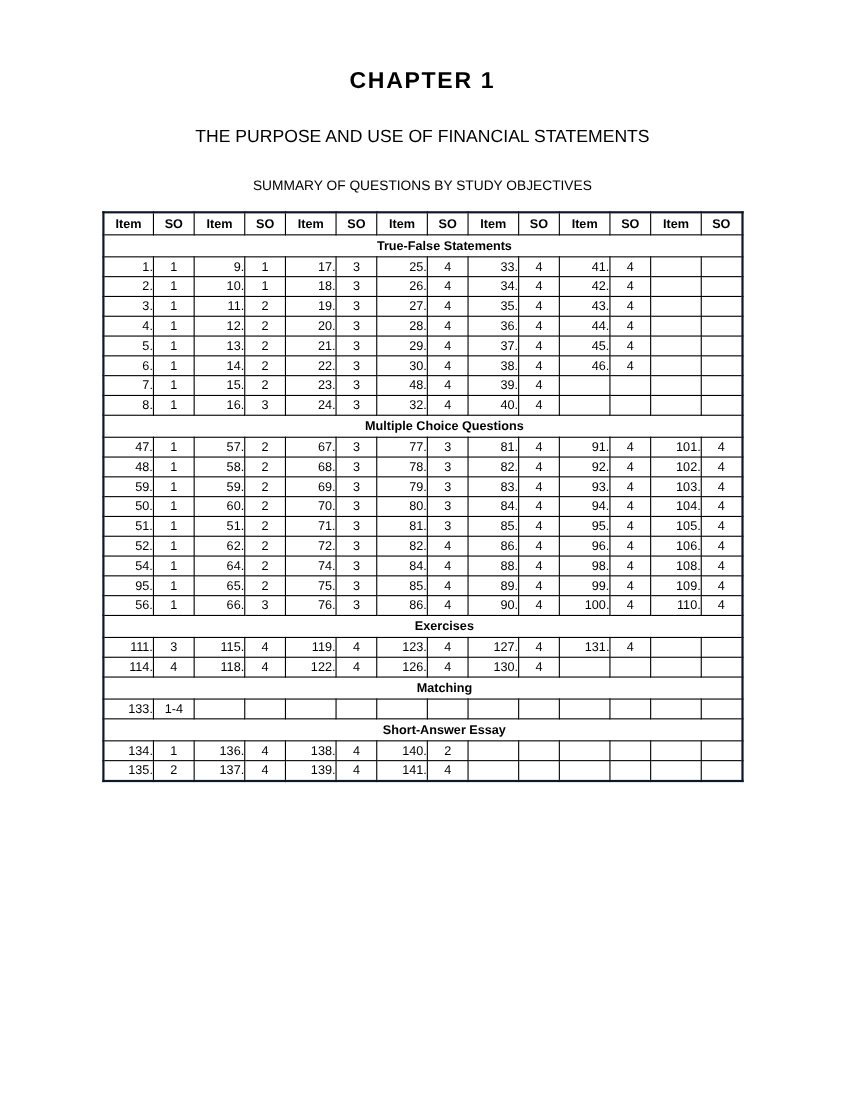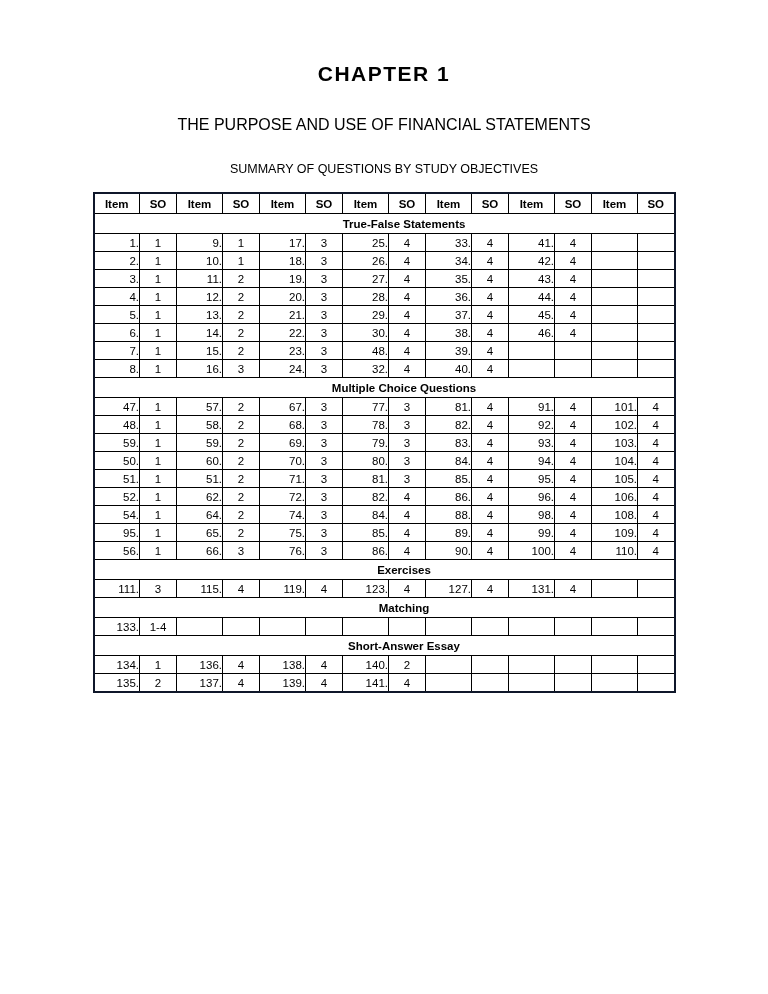--- a/index.html
+++ b/index.html
@@ -414,20 +414,36 @@
           <td class="so">4</td>
           <td class="item">123.</td>
           <td class="so">4</td>
           <td class="item">127.</td>
           <td class="so">4</td>
           <td class="item">131.</td>
           <td class="so">4</td>
           <td class="empty"></td>
           <td class="empty"></td>
         </tr>
+        <tr>
+          <td class="item">114.</td>
+          <td class="so">4</td>
+          <td class="item">118.</td>
+          <td class="so">4</td>
+          <td class="item">122.</td>
+          <td class="so">4</td>
+          <td class="item">126.</td>
+          <td class="so">4</td>
+          <td class="item">130.</td>
+          <td class="so">4</td>
+          <td class="empty"></td>
+          <td class="empty"></td>
+          <td class="empty"></td>
+          <td class="empty"></td>
+        </tr>
         <tr class="section">
           <td colspan="14">Matching</td>
         </tr>
         <tr>
           <td class="item">133.</td>
           <td class="so">1-4</td>
           <td class="empty"></td>
           <td class="empty"></td>
           <td class="empty"></td>
           <td class="empty"></td>

